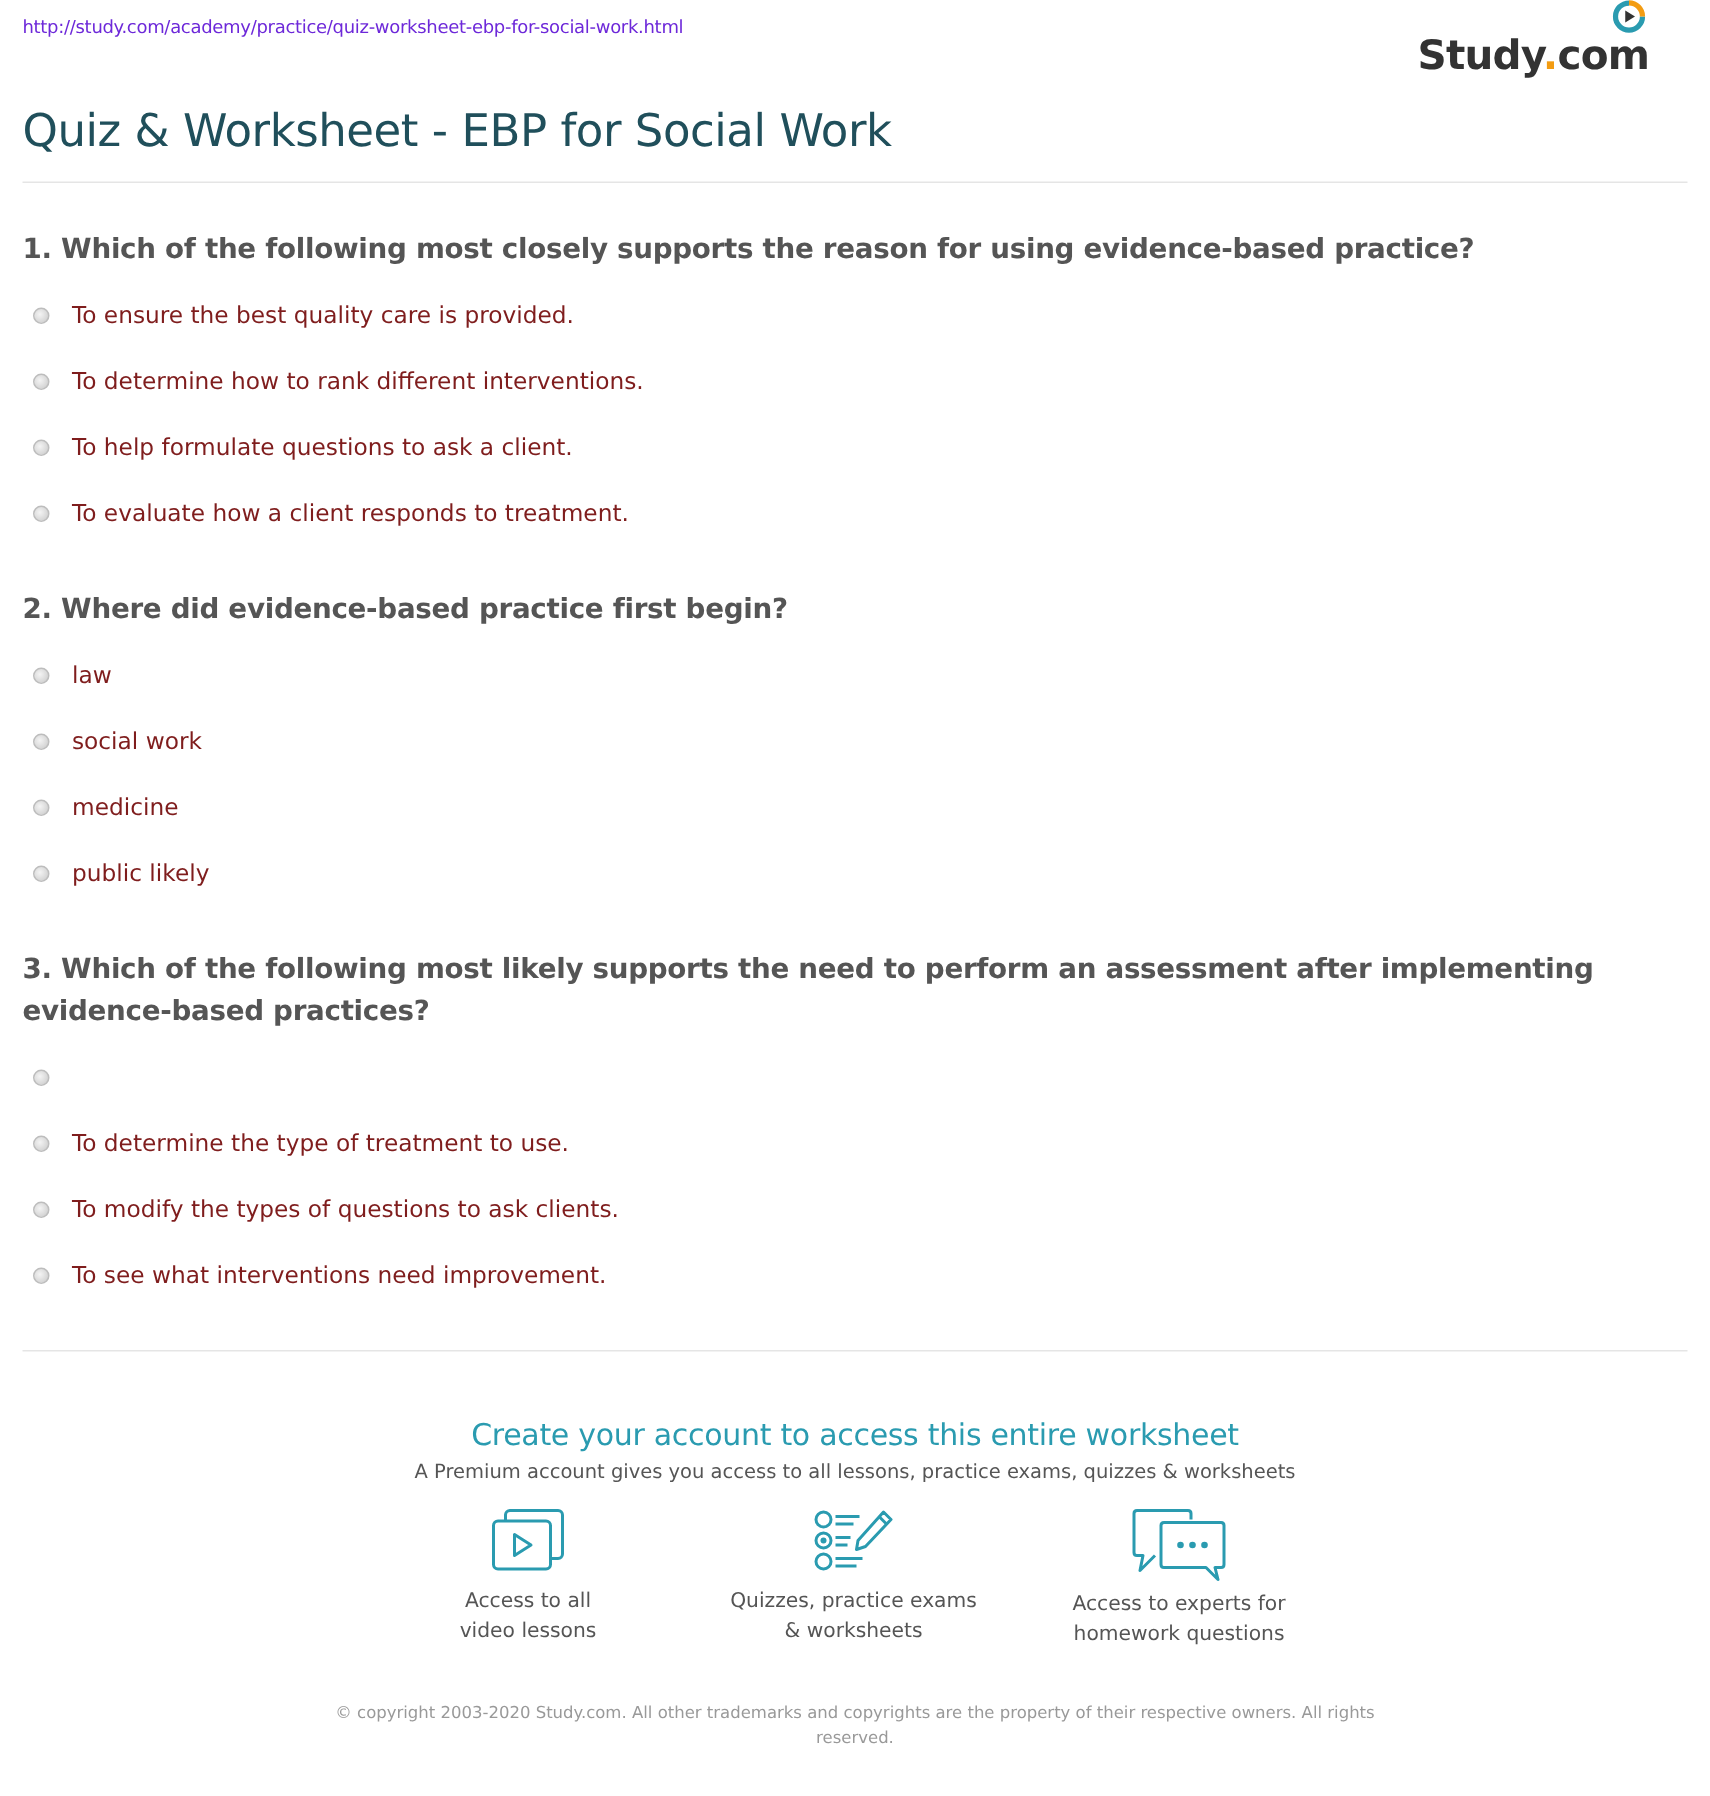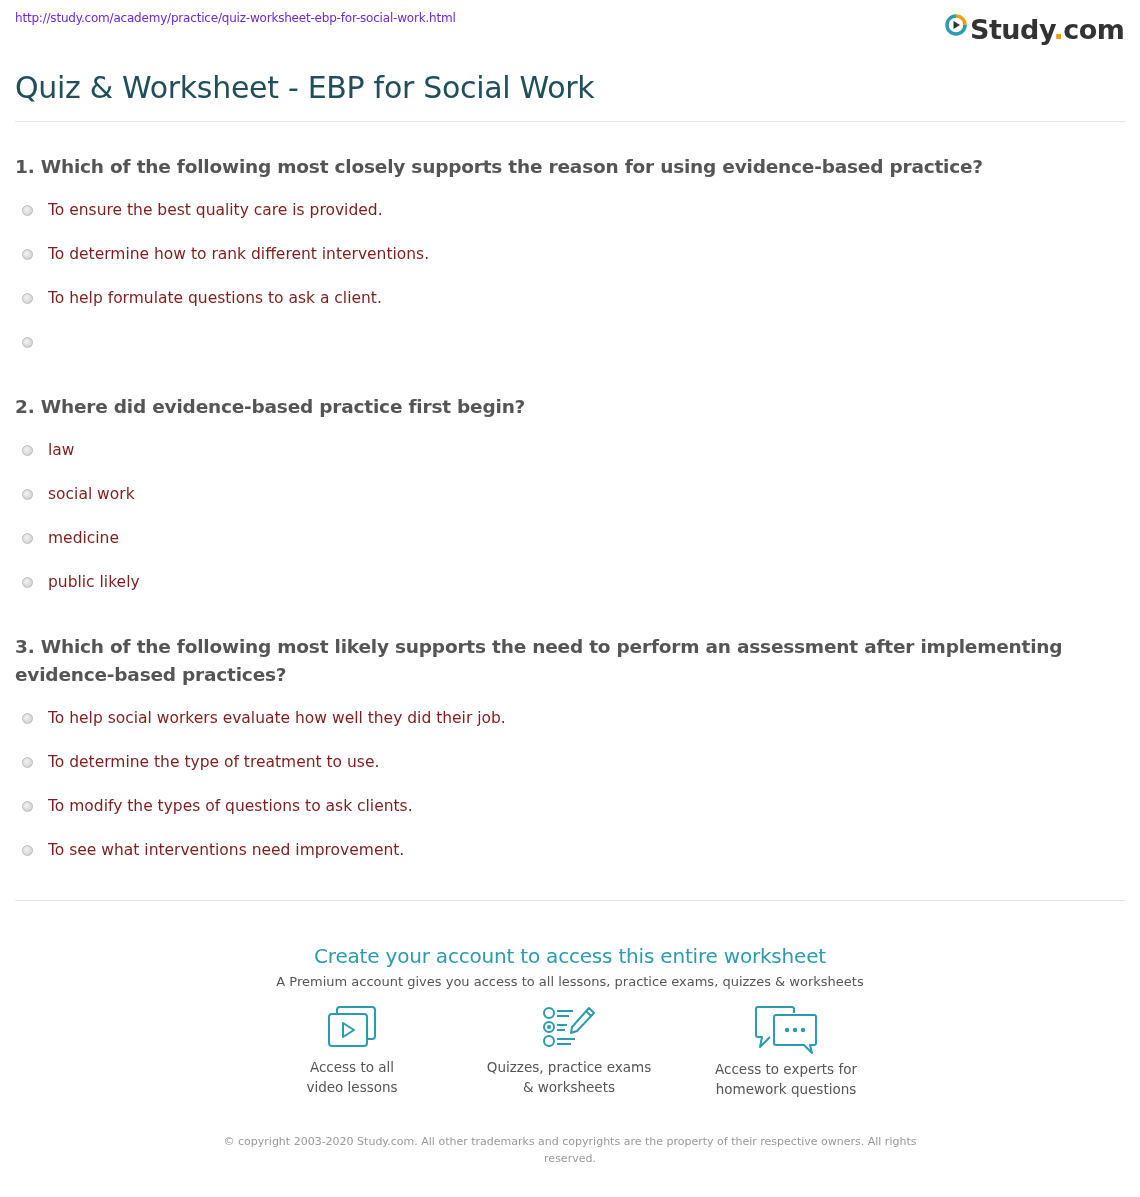--- a/index.html
+++ b/index.html
@@ -1,21 +1,21 @@
 <!DOCTYPE html>
 <html><head>
   <meta charset="utf-8">
   <style>
     html, body { margin: 0; padding: 0; background: #ffffff; }
     body {
       width: 1140px; height: 1197px; position: relative; overflow: hidden;
       font-family: "DejaVu Sans", sans-serif; color: #555555;
     }
     .url { position: absolute; left: 15px; top: 11px; font-size: 12px; color: #6d28d9; letter-spacing: -0.2px; }
-    .logo { position: absolute; left: 945px; top: 14px; display: flex; align-items: flex-start; }
+    .logo { position: absolute; left: 945px; top: 0; display: flex; align-items: flex-end; flex-direction: column; }
     .logo-mark { width: 22px; height: 22px; position: relative; margin-right: 3px; }
     .logo-text { font-size: 27px; font-weight: bold; color: #333; letter-spacing: -0.5px; }
     .logo-dot { color: #f39c12; }
     .title { position: absolute; left: 15px; top: 70px; font-size: 30px; color: #204f5b; margin: 0; font-weight: normal; letter-spacing: -0.3px; }
     .divider { position: absolute; left: 15px; right: 15px; height: 1px; background: #e5e5e5; }
     .question { position: absolute; left: 15px; right: 15px; font-size: 18.5px; font-weight: bold; color: #555; line-height: 28px; letter-spacing: -0.2px; }
     .answers { position: absolute; left: 22px; }
     .answer { display: flex; align-items: center; height: 44px; font-size: 15.5px; color: #7f1d1d; }
     .radio { width: 9px; height: 9px; border-radius: 50%; background: radial-gradient(circle at 40% 40%, #f4f4f4, #c8c8c8); border: 1px solid #bdbdbd; margin-right: 15px; flex-shrink: 0; }
     .cta { position: absolute; left: 0; right: 0; top: 924px; text-align: center; }
@@ -55,20 +55,21 @@
   <div class="answer">
       <span class="radio"></span>
       <span>To determine how to rank different interventions.</span>
     </div>
   <div class="answer">
       <span class="radio"></span>
       <span>To help formulate questions to ask a client.</span>
     </div>
   <div class="answer">
       <span class="radio"></span>
+      <span>To evaluate how a client responds to treatment.</span>
     </div>
 </div>
 
 <div class="question" style="top:393px">2. Where did evidence-based practice first begin?</div>
 <div class="answers" style="top:428px">
   <div class="answer">
       <span class="radio"></span>
       <span>law</span>
     </div>
   <div class="answer">
@@ -82,21 +83,20 @@
   <div class="answer">
       <span class="radio"></span>
       <span>public likely</span>
     </div>
 </div>
 
 <div class="question" style="top:633px">3. Which of the following most likely supports the need to perform an assessment after implementing evidence-based practices?</div>
 <div class="answers" style="top:696px">
   <div class="answer">
       <span class="radio"></span>
-      <span>To help social workers evaluate how well they did their job.</span>
     </div>
   <div class="answer">
       <span class="radio"></span>
       <span>To determine the type of treatment to use.</span>
     </div>
   <div class="answer">
       <span class="radio"></span>
       <span>To modify the types of questions to ask clients.</span>
     </div>
   <div class="answer">

